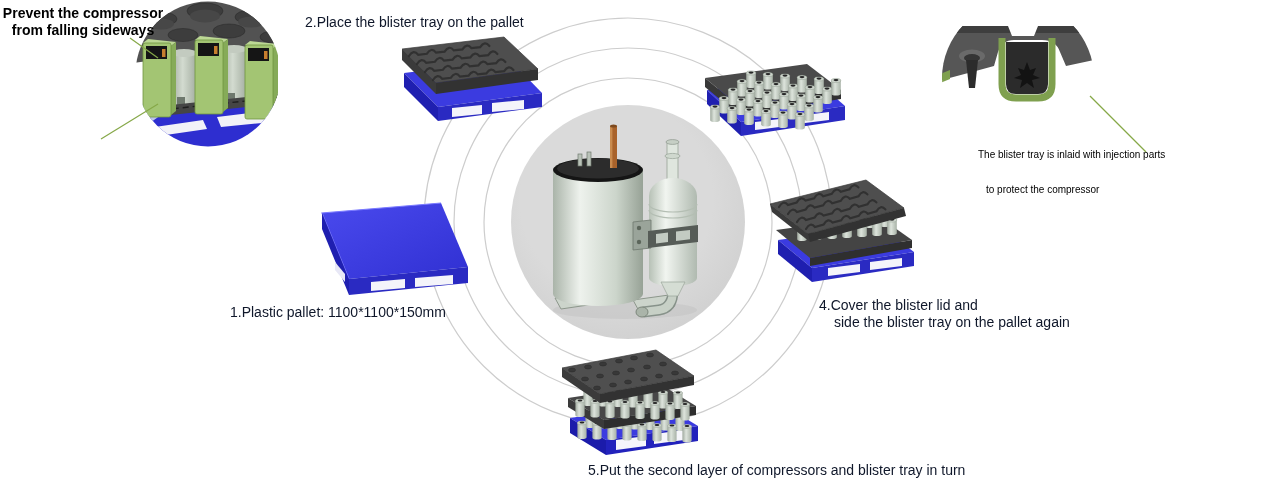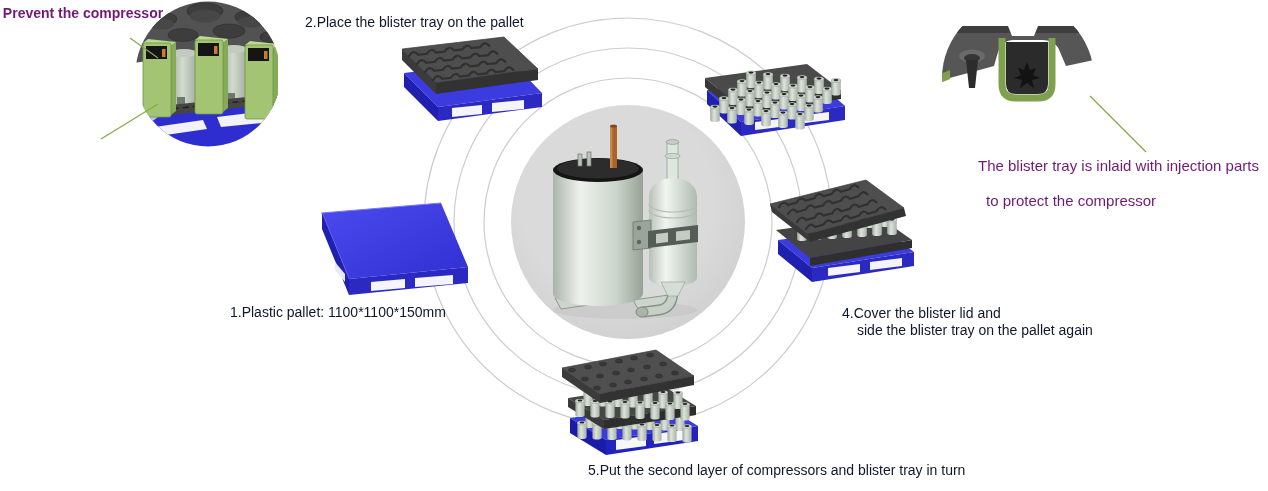--- a/index.html
+++ b/index.html
@@ -1,29 +1,29 @@
 <!DOCTYPE html>
 <html><head>
 <meta charset="utf-8">
 <style>
   html,body{margin:0;padding:0;background:#fff;}
   .canvas{position:relative;width:1268px;height:491px;background:#ffffff;overflow:hidden;
           font-family:"Liberation Sans",sans-serif;}
   .abs{position:absolute;}
   .lbl{position:absolute;color:#0f172a;font-size:14px;line-height:16.5px;white-space:nowrap;}
   .lbl span{display:block;}
-  .green{color:#701a75;}
+  .green{color:#000000;}
   .tl-caption{left:0;top:5px;width:166px;text-align:center;font-weight:600;font-size:14px;}
   .sidewall{left:14px;top:141px;font-weight:600;font-size:13.5px;}
-  .tr-caption{left:978px;top:158px;font-size:15px;}
+  .tr-caption{left:978px;top:147px;font-size:10px;}
   .tr-caption span:nth-child(2){padding-left:8px;margin-top:18px;}
   .s1{left:230px;top:304px;}
   .s2{left:305px;top:14px;}
   .s3{left:770px;top:8px;}
-  .s4{left:842px;top:297px;margin-top:8px;}
+  .s4{left:819px;top:297px;}
   .s4 span:nth-child(2){padding-left:15px;}
   .s5{left:588px;top:462px;}
 </style>
 </head>
 <body>
 
 <div class="canvas">
 
   <svg class="abs" style="left:0;top:0" width="1268" height="491" viewBox="0 0 1268 491">
     <defs>
@@ -422,20 +422,21 @@
   </svg>
 
   <svg class="abs" style="left:0;top:0;pointer-events:none" width="1268" height="491" viewBox="0 0 1268 491">
     <line x1="130" y1="38" x2="158" y2="58" stroke="#86a848" stroke-width="1.2"></line>
     <line x1="101" y1="139" x2="158" y2="104" stroke="#86a848" stroke-width="1.2"></line>
     <line x1="1090" y1="96" x2="1146" y2="152" stroke="#86a848" stroke-width="1.2"></line>
   </svg>
 
   <div class="lbl green tl-caption">
     <span>Prevent the compressor</span>
+    <span>from falling sideways</span>
   </div>
 
 
   <div class="lbl green tr-caption">
     <span>The blister tray is inlaid with injection parts</span>
     <span>to protect the compressor</span>
   </div>
 
   <div class="lbl s1">
     <span>1.Plastic pallet: 1100*1100*150mm</span>

